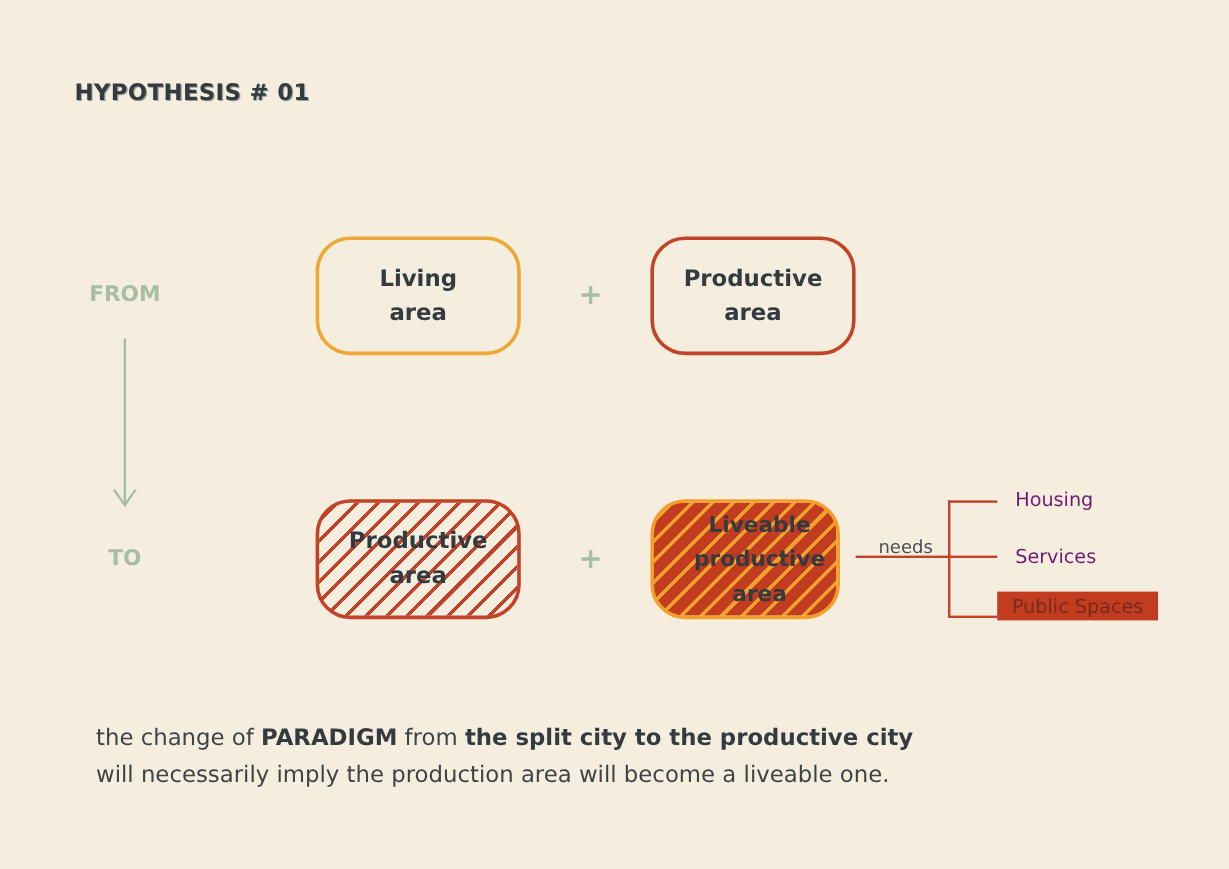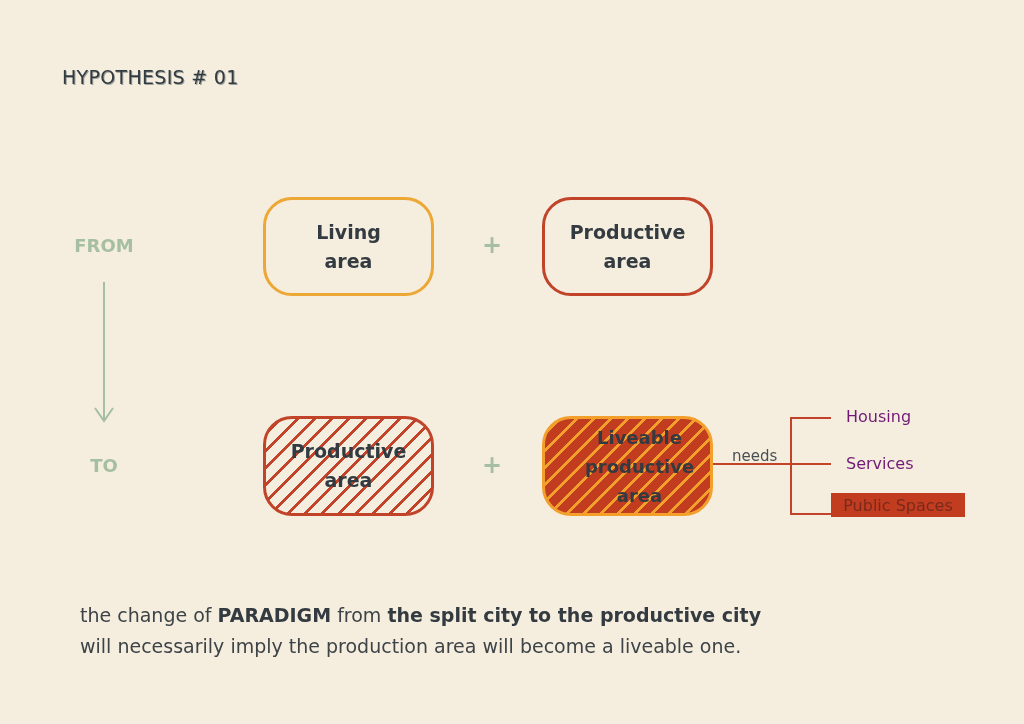--- a/index.html
+++ b/index.html
@@ -4,40 +4,40 @@
 <style>
   html, body { margin:0; padding:0; }
   body {
     width:1024px; height:724px; position:relative; overflow:hidden;
     background:#f5eedf;
     font-family:"DejaVu Sans", sans-serif;
     color:#333b41;
   }
   .abs { position:absolute; }
   .title {
-    left:62px; top:66px; font-size:19px; font-weight:normal; letter-spacing:0.3px;
+    left:62px; top:66px; font-size:19px; font-weight:bold; letter-spacing:0.3px;
     color:#333b41; text-shadow:1px 1px 0 #9aa09b;
     font-family:"DejaVu Sans", sans-serif;
   }
   .stage {
     font-weight:bold; font-size:18px; color:#a6bea2; width:70px; text-align:center;
   }
   .box {
     box-sizing:border-box; display:flex; align-items:center; justify-content:center;
     text-align:center; font-weight:bold; font-size:19px; line-height:29px; color:#333b41;border-radius:29px;
   }
   .box-living { left:263px; top:197px; width:171px; height:99px; border:3px solid #eca734; }
   .box-prod1 { left:542px; top:197px; width:171px; height:99px; border:3px solid #c0432a; }
   .box-prod2 {
     left:263px; top:416px; width:171px; height:100px; border:3px solid #c0432a;
     background: repeating-linear-gradient(135deg, transparent 0 9px, #c0432a 9px 12px);
     background-color:#f5eedf;
   }
   .box-live {
-    left:542px; top:416px; width:171px; height:100px; border:3px solid #f2a02b;
+    left:542px; top:416px; width:158px; height:100px; border:3px solid #f2a02b;
     background: repeating-linear-gradient(135deg, #c23c1f 0 9px, #f2a02b 9px 12px);
     font-size:18px; line-height:29px;padding-left:24px;
   }
   .plus { font-size:24px; font-weight:bold; color:#a6bea2; }
   .line { background:#c0432a; }
   .needs { font-size:15px; color:#4a4f52; }
   .need-item { font-size:16px; color:#701a75; }
   .need-hl { left:831px; top:493px; width:134px; height:24px; background:#c23c1f;
     display:flex; align-items:center; justify-content:center; color:#7a2a1c; font-size:16px; }
   .caption { left:80px; top:600px; font-size:19px; line-height:31px; color:#3d4347; }

